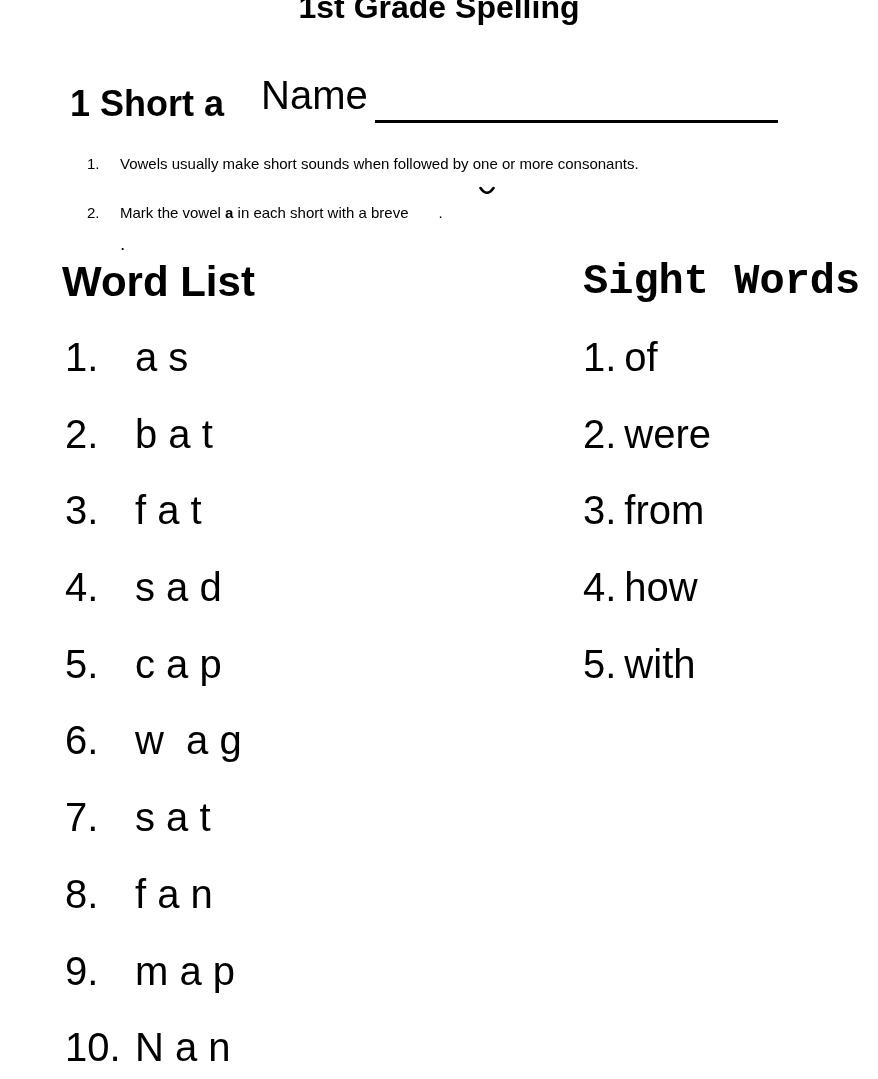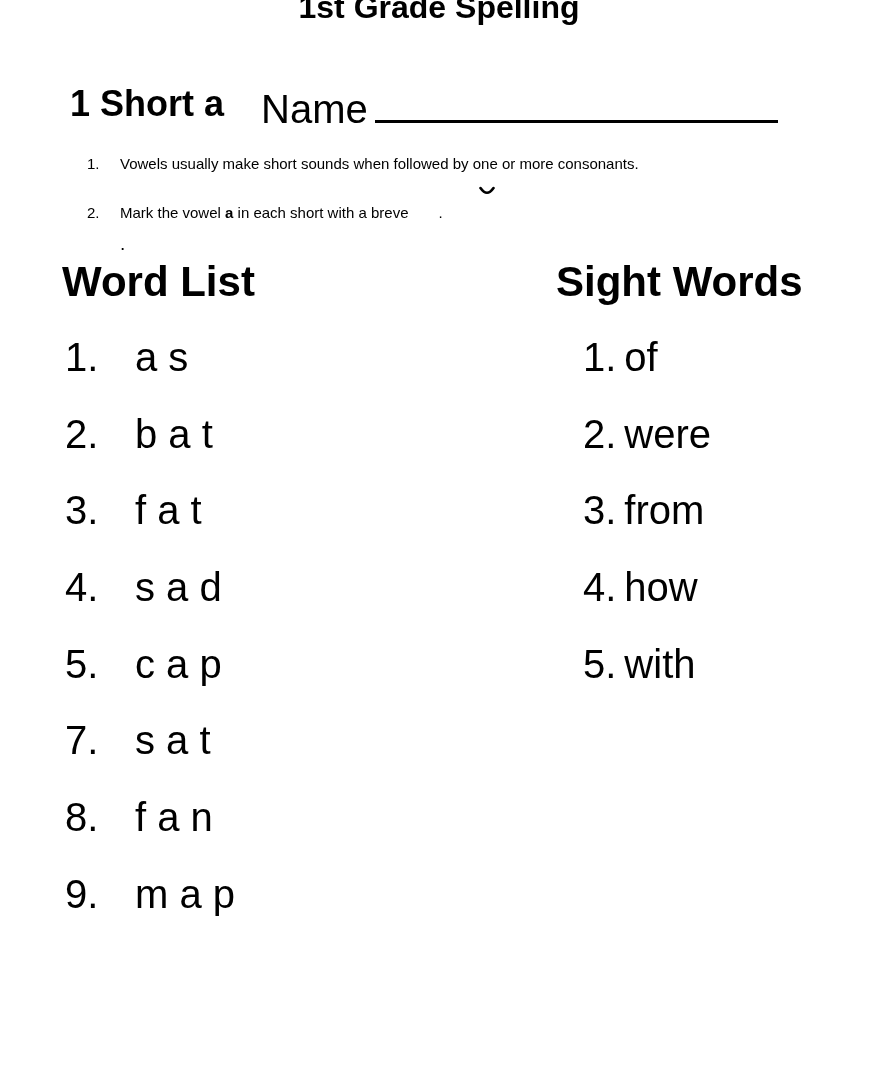--- a/index.html
+++ b/index.html
@@ -24,21 +24,21 @@
 
   .lesson-label {
     left: 70px; top: 86px;
     font-size: 36px;
     font-weight: bold;
     line-height: 1;
     white-space: pre;
   }
 
   .name-label {
-    left: 261px; top: 89px;
+    left: 261px; top: 75px;
     font-size: 40px;
     line-height: 1;
   }
   .name-underline {
     left: 375px; top: 120px;
     width: 403px; height: 0;
     border-bottom: 3.5px solid #000000;
   }
 
   .instr-row {
@@ -57,21 +57,21 @@
 
   .stray-dot { left: 120px; top: 233px; font-size: 19px; line-height: 1.2; }
 
   .col-heading {
     font-size: 42px;
     font-weight: bold;
     line-height: 1;
     white-space: pre;
   }
   .col-heading.word  { left: 62px;  top: 261px; }
-  .col-heading.sight { left: 556px; top: 261px; }
+  .col-heading.sight { left: 583px; top: 261px; font-family: Liberation Mono, monospace; }
 
   .list { top: 340px; }
   .list.word-list  { left: 65px; }
   .list.sight-list { left: 583px; }
   .list-row {
     height: 34px;
     margin-bottom: 42.7px;
     font-size: 40px;
     line-height: 34px;
     white-space: pre;
@@ -103,23 +103,25 @@
 
 <div class="abs col-heading word">Word List</div>
 <div class="abs col-heading sight">Sight Words</div>
 
 <div class="abs list word-list">
   <div class="list-row"><span class="list-num">1.</span><span>a s</span></div>
   <div class="list-row"><span class="list-num">2.</span><span>b a t</span></div>
   <div class="list-row"><span class="list-num">3.</span><span>f a t</span></div>
   <div class="list-row"><span class="list-num">4.</span><span>s a d</span></div>
   <div class="list-row"><span class="list-num">5.</span><span>c a p</span></div>
+  <div class="list-row"><span class="list-num">6.</span><span>w  a g</span></div>
   <div class="list-row"><span class="list-num">7.</span><span>s a t</span></div>
   <div class="list-row"><span class="list-num">8.</span><span>f a n</span></div>
   <div class="list-row"><span class="list-num">9.</span><span>m a p</span></div>
+  <div class="list-row"><span class="list-num">10.</span><span>N a n</span></div>
 </div>
 
 <div class="abs list sight-list">
   <div class="list-row"><span class="list-num">1.</span><span>of</span></div>
   <div class="list-row"><span class="list-num">2.</span><span>were</span></div>
   <div class="list-row"><span class="list-num">3.</span><span>from</span></div>
   <div class="list-row"><span class="list-num">4.</span><span>how</span></div>
   <div class="list-row"><span class="list-num">5.</span><span>with</span></div>
 </div>
 

